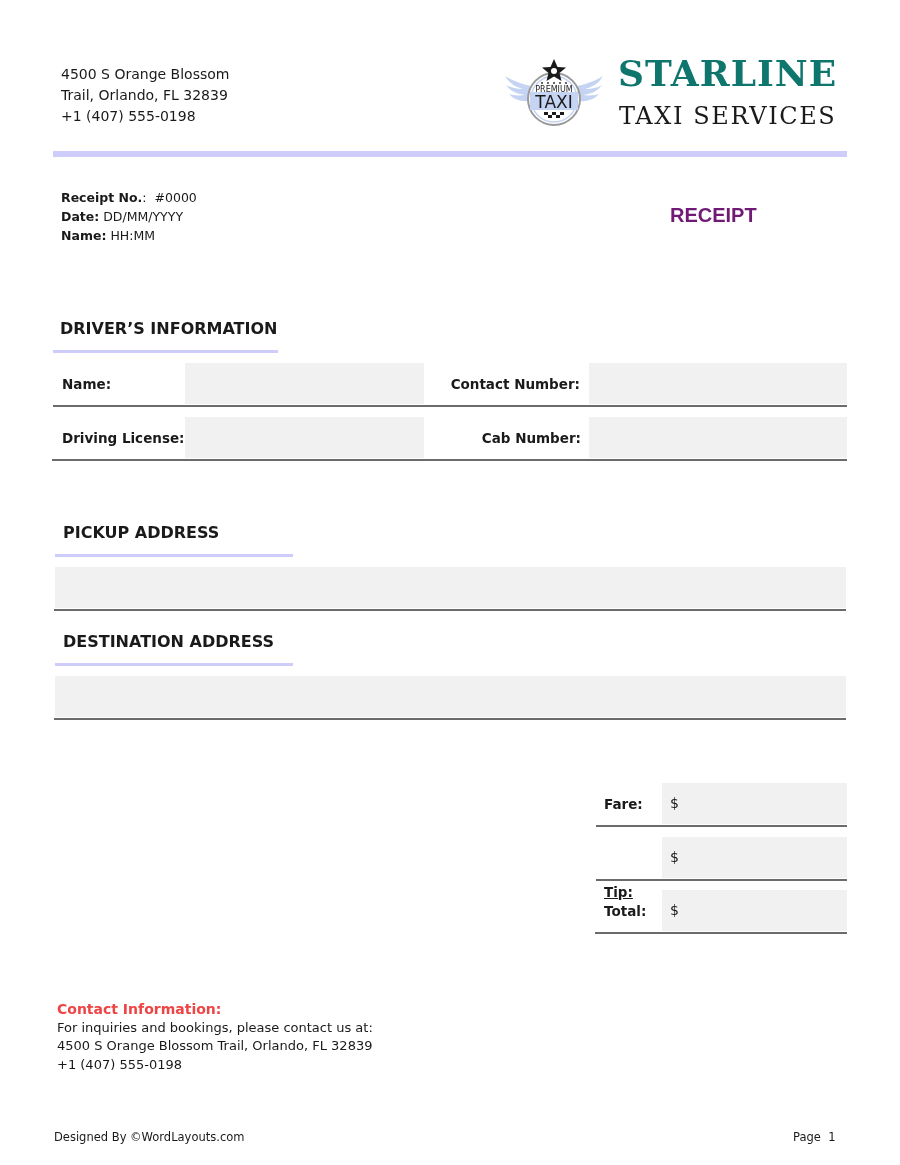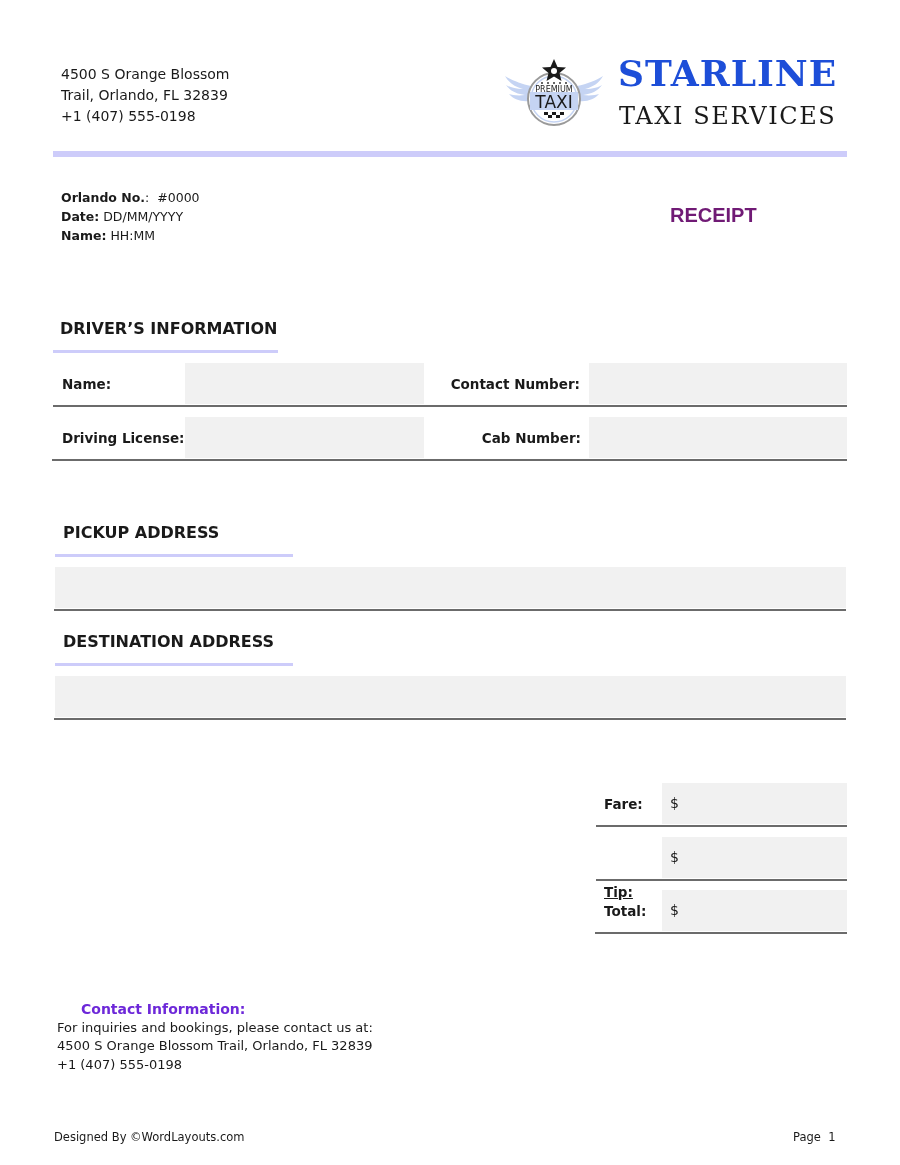--- a/index.html
+++ b/index.html
@@ -7,21 +7,21 @@
          font-family: "DejaVu Sans", sans-serif; color: #111; }
   .abs { position: absolute; }
 
   
   .hdr-addr { left: 61px; top: 64px; font-size: 14px; line-height: 21px; color: #1a1a1a; }
   .hdr-addr div { white-space: nowrap; }
 
   
   .logo { left: 503px; top: 56px; width: 102px; height: 78px; }
   .brand-name { left: 618px; top: 52px; font-family: "DejaVu Serif", serif; font-weight: bold;
-                font-size: 36px; letter-spacing: 1px; color: #1d4ed8; white-space: nowrap; }
+                font-size: 36px; letter-spacing: 1px; color: #0f766e; white-space: nowrap; }
   .brand-sub { left: 619px; top: 102px; font-family: "DejaVu Serif", serif;
                font-size: 24px; letter-spacing: 1.6px; color: #1a1a1a; white-space: nowrap; }
 
   .hdr-bar { left: 53px; top: 151px; width: 794px; height: 6px; background: #cdccfa; }
 
   
   .meta { left: 61px; top: 188px; font-size: 12.5px; line-height: 19px; color: #1a1a1a; }
   .meta b { font-weight: bold; }
   .receipt-title { left: 670px; top: 204px; font-family: "Liberation Sans", sans-serif;
                    font-weight: bold; font-size: 20px; color: #701a75; }
@@ -33,21 +33,21 @@
   
   .row-line { height: 2px; background: #6b6b6b; }
   .field-bg { background: #f1f1f1; }
   .lbl { font-weight: bold; font-size: 13.5px; color: #1a1a1a; white-space: nowrap; }
   .lbl-right { text-align: right; }
 
   .money-sign { font-size: 14px; color: #1a1a1a; }
 
   
   .contact { left: 57px; top: 1000px; font-size: 13px; line-height: 18.5px; color: #1a1a1a; }
-  .contact-head { color: #6d28d9; font-weight: bold; font-size: 14px; margin-left: 24px; }
+  .contact-head { color: #ef4444; font-weight: bold; font-size: 14px; }
 
   .footer-left { left: 54px; top: 1130px; font-size: 11.5px; color: #1a1a1a; }
   .footer-right { left: 793px; top: 1130px; font-size: 11.5px; color: #1a1a1a; }
 </style>
 </head>
 <body>
 
 <div class="abs hdr-addr">
   <div>4500 S Orange Blossom</div>
   <div>Trail, Orlando, FL 32839</div>
@@ -89,21 +89,21 @@
     </g>
   </svg>
 </div>
 
 <div class="abs brand-name">STARLINE</div>
 <div class="abs brand-sub">TAXI SERVICES</div>
 
 <div class="abs hdr-bar"></div>
 
 <div class="abs meta">
-  <div><b>Orlando No.</b><span style="white-space:pre">:  #0000</span></div>
+  <div><b>Receipt No.</b><span style="white-space:pre">:  #0000</span></div>
   <div><b>Date:</b><span style="white-space:pre"> DD/MM/YYYY</span></div>
   <div><b>Name:</b><span style="white-space:pre"> HH:MM</span></div>
 </div>
 
 <div class="abs receipt-title">RECEIPT</div>
 
 <div class="abs sec-title" style="left:60px; top:319px;">DRIVER’S INFORMATION</div>
 <div class="abs sec-underline" style="left:53px; top:350px; width:225px;"></div>
 
 <div class="abs lbl" style="left:62px; top:376px;">Name:</div>

